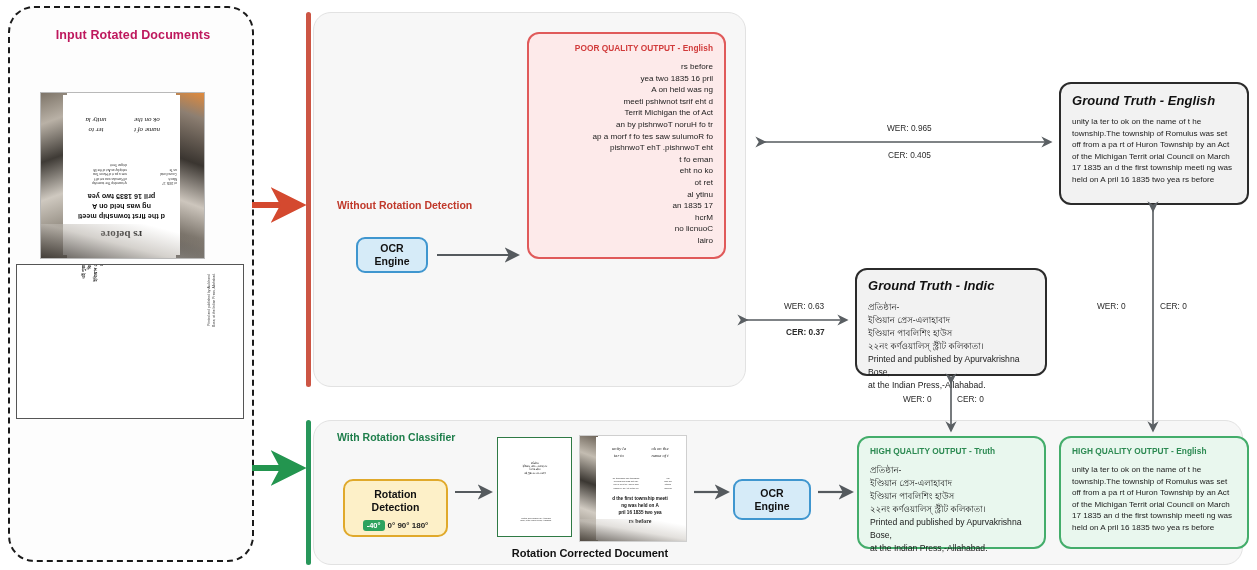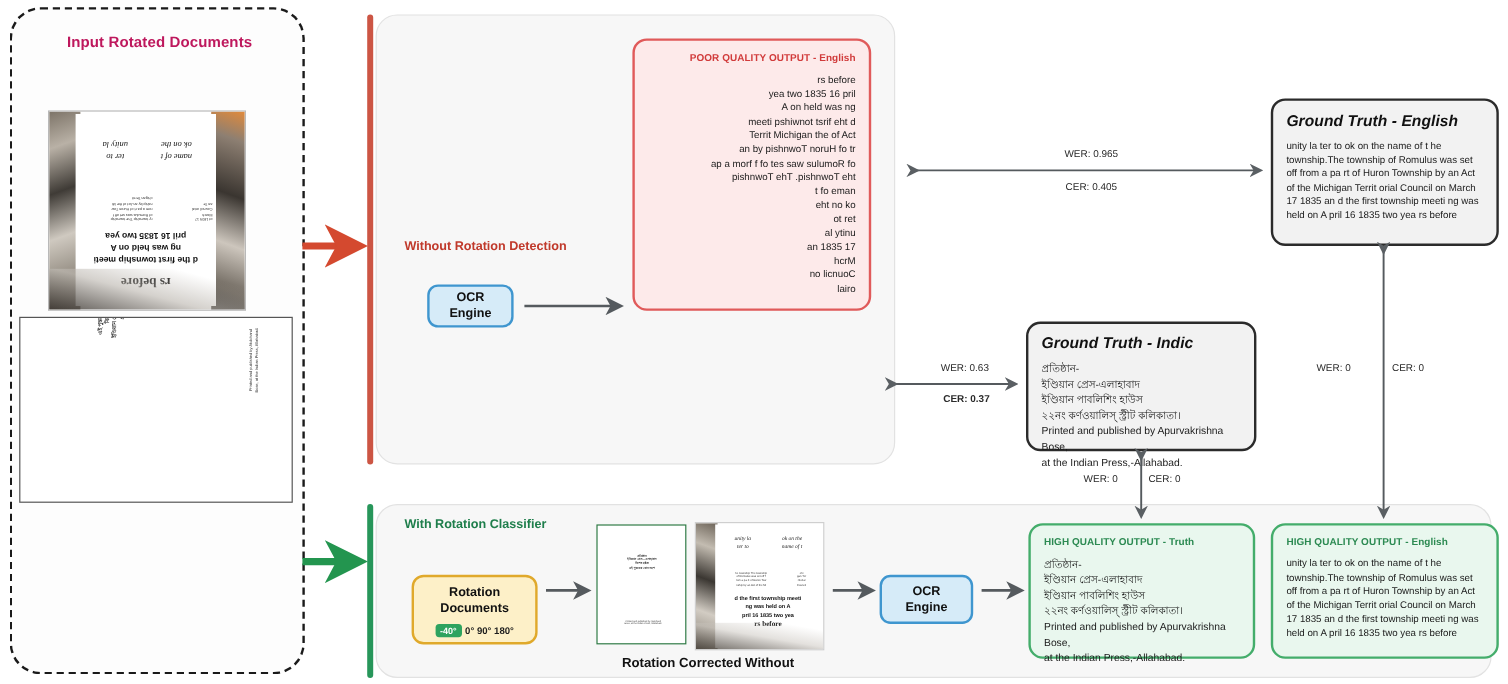--- a/index.html
+++ b/index.html
@@ -258,21 +258,21 @@
     <span>Engine</span>
   </div>
   <div class="ocr-box" id="ocr-bottom">
     <span>OCR</span>
     <span>Engine</span>
   </div>
 
   <div id="rot-classifier">
     <div class="rc-title">
       <div>Rotation</div>
-      <div>Documents</div>
+      <div>Detection</div>
     </div>
     <div class="rc-opts">
       <span class="rc-sel">-40°</span><span>0° 90° 180°</span>
     </div>
   </div>
 
   <div id="corr-doc-1">
     <div class="line-group" style="white-space:pre-line;">প্রতিষ্ঠান
 ইণ্ডিয়ান প্রেস—এলাহাবাদ
 বিশেষ দ্রষ্টব্য
@@ -296,21 +296,21 @@
 gan Ter
 ritorial
 Council</div>
       <div class="bd" style="white-space:pre-line;">d the first township meeti
 ng was held on A
 pril 16 1835 two yea</div>
       <div class="hd">rs before</div>
     </div>
     <div class="ph-bot"></div>
   </div>
-  <div id="corr-label">Rotation Corrected Without</div>
+  <div id="corr-label">Rotation Corrected Document</div>
 
   <div class="card poor" id="card-poor-en">
     <div class="card-title">POOR QUALITY OUTPUT - English</div>
     <div class="card-body">rs before
 yea two 1835 16 pril
 A on held was ng
 meeti pshiwnot tsrif eht d
 Territ Michigan the of Act
 an by pishnwoT noruH fo tr
 ap a morf f fo tes saw sulumoR fo

